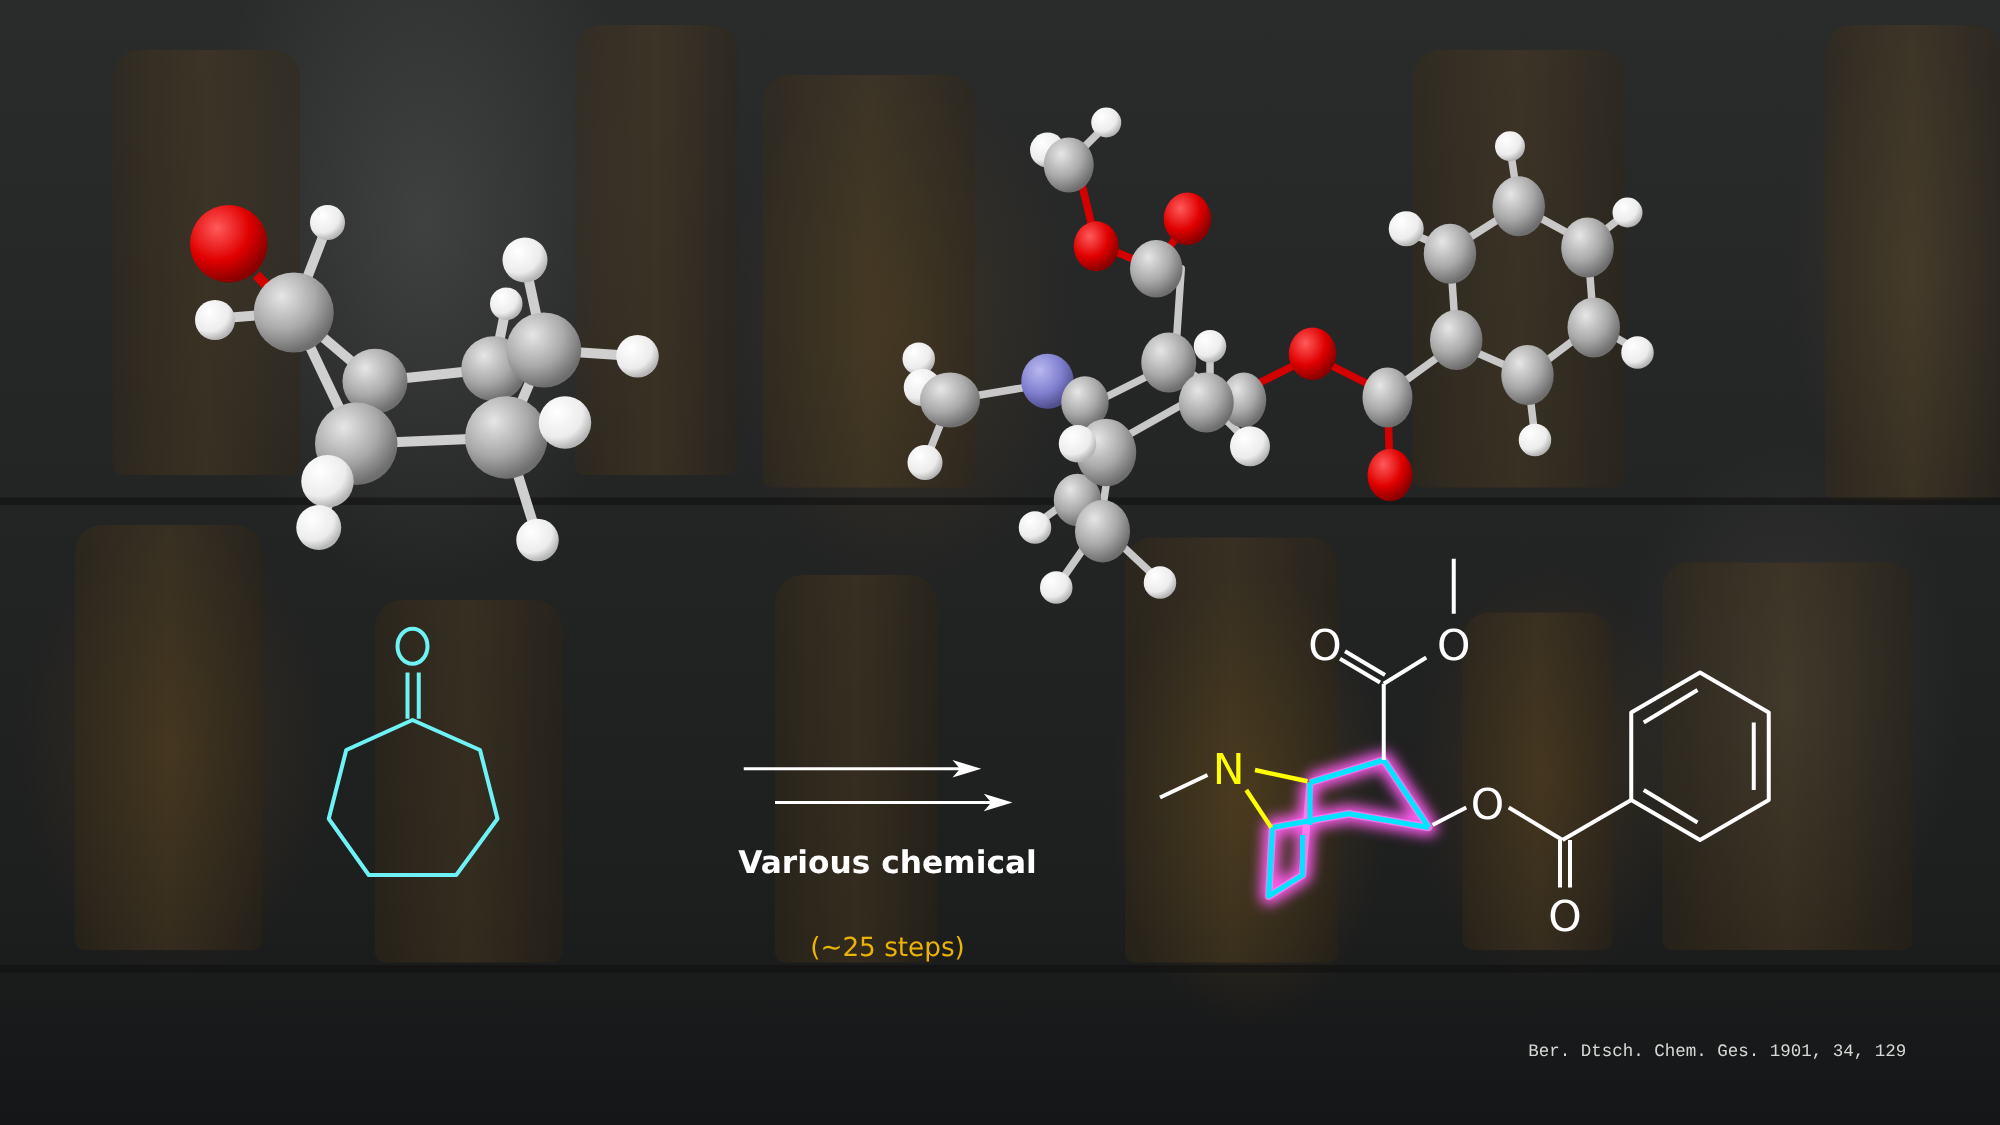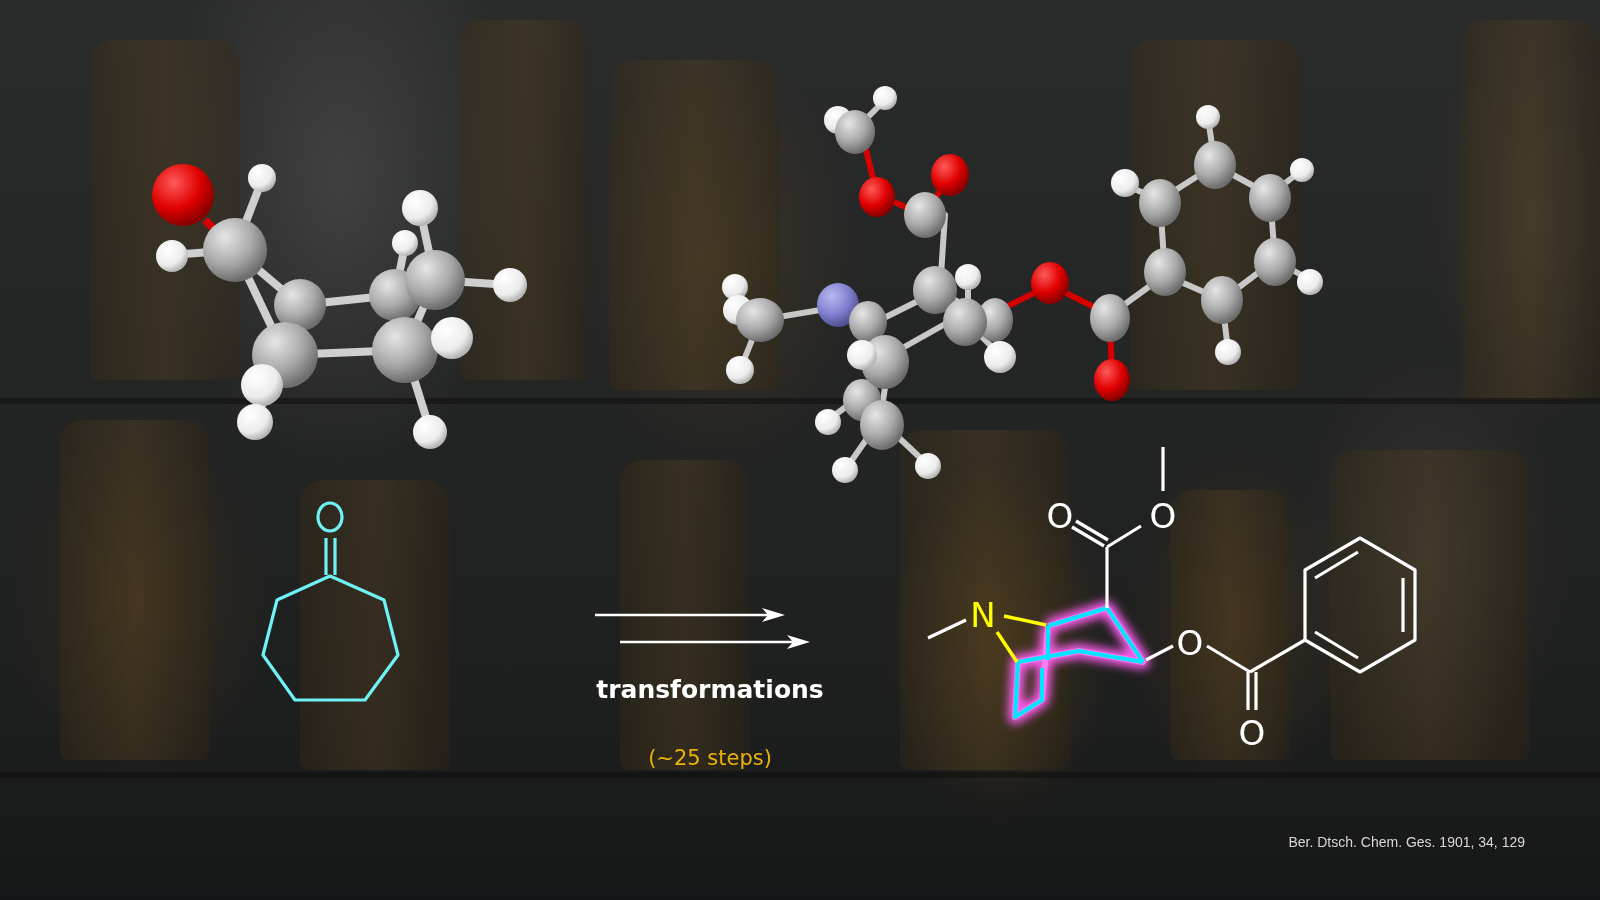--- a/index.html
+++ b/index.html
@@ -36,21 +36,21 @@
   .caption-main {
     top: 672px; font-weight: bold; font-size: 25px; line-height: 35px;
     font-family: "DejaVu Sans", sans-serif;
   }
   .caption-sub {
     top: 744px; font-size: 21px; line-height: 28px; color: #eab308;
   }
   .citation {
     position: absolute; right: 75px; top: 834px;
     color: #d8d8d8; font-size: 14px;
-    font-family: Liberation Sans, sans-serif;
+    font-family: Liberation Mono, monospace;
   }
 </style>
 </head>
 <body>
 
 <div class="bg">
   <div class="bottle" style="left:60px;top:420px;width:150px;height:340px;"></div>
   <div class="bottle" style="left:300px;top:480px;width:150px;height:290px;"></div>
   <div class="bottle" style="left:620px;top:460px;width:130px;height:310px;"></div>
   <div class="bottle" style="left:900px;top:430px;width:170px;height:340px;"></div>
@@ -265,17 +265,17 @@
     </g>
     <text x="983" y="627" font-size="34" fill="#ffff00" text-anchor="middle" font-family="DejaVu Sans, sans-serif">N</text>
     <text x="1060" y="528" font-size="34" fill="#ffffff" text-anchor="middle" font-family="DejaVu Sans, sans-serif">O</text>
     <text x="1163" y="528" font-size="34" fill="#ffffff" text-anchor="middle" font-family="DejaVu Sans, sans-serif">O</text>
     <text x="1190" y="655" font-size="34" fill="#ffffff" text-anchor="middle" font-family="DejaVu Sans, sans-serif">O</text>
     <text x="1252" y="745" font-size="34" fill="#ffffff" text-anchor="middle" font-family="DejaVu Sans, sans-serif">O</text>
   </g>
 </svg>
 
 <div class="arrow-caption caption-main">
-  <div>transformations</div>
+  <div>Various chemical</div>
 </div>
 <div class="arrow-caption caption-sub">(~25 steps)</div>
 
 <div class="citation">Ber. Dtsch. Chem. Ges. 1901, 34, 129</div>
 
 </body></html>

